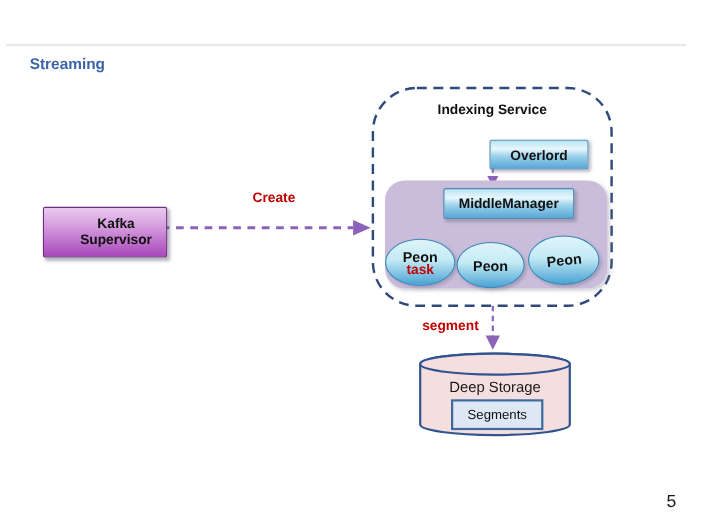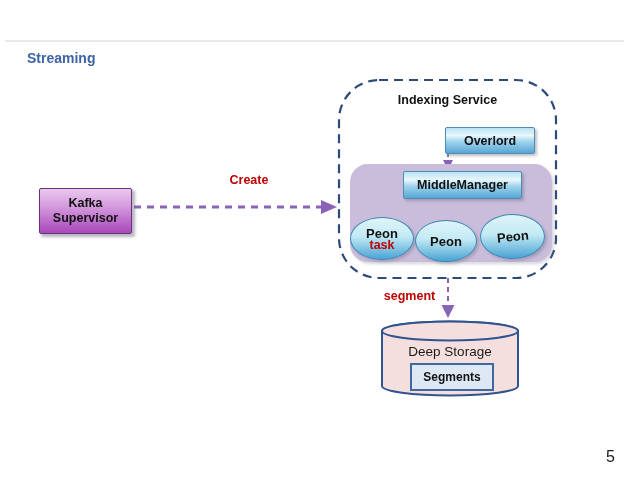--- a/index.html
+++ b/index.html
@@ -13,21 +13,21 @@
   .title{left:27px;top:13px;font-size:15.5px;font-weight:bold;color:#141414;letter-spacing:.1px;}
   .divider{left:5px;top:40px;width:619px;height:2px;background:#e9e9e9;}
   .subtitle{left:27px;top:50px;font-size:14px;font-weight:bold;color:#3c64a6;}
 
   
   .kafka-box{
     left:39px;top:188px;width:91px;height:44px;border:1px solid #6e2f7e;border-radius:2px;
     background:linear-gradient(180deg,#e9c9ee 0%,#d49add 40%,#a848bb 100%);
     box-shadow:2.5px 2.5px 3px rgba(110,110,130,.5);
     display:flex;flex-direction:column;align-items:center;justify-content:center;
-    font-size:12.5px;font-weight:bold;color:#111;line-height:15px;text-align:center;
+    font-size:12.5px;font-weight:bold;color:#111;line-height:15px;text-align:center;padding-left:20px;
   }
 
   
   .red-label{color:#c00000;font-weight:bold;font-size:12.5px;line-height:14px;text-align:center;}
   .create-task{left:179px;top:173px;width:140px;}
   .segment-label{left:377px;top:289px;width:65px;}
 
   
   .ix-title{left:339px;top:93px;width:217px;text-align:center;font-size:12.5px;font-weight:bold;color:#111;}
 
@@ -59,21 +59,21 @@
   .peon1{left:350px;top:217px;width:62px;height:41px;}
   .peon2{left:415px;top:220px;width:60px;height:40px;}
   .peon3{left:480px;top:214px;width:63px;height:43px;}
   .peon3 .peon-text{transform:rotate(-6deg);}
   .task-label{color:#c00000;font-size:12.5px;line-height:11px;font-weight:bold;}
 
   
   .ds-label{left:382px;top:344px;width:136px;text-align:center;font-size:13.5px;color:#1a1a1a;}
   .segments-box{
     left:410px;top:363px;width:80px;height:24px;background:#dde8f4;border:2px solid #4068a0;
-    display:flex;align-items:center;justify-content:center;font-size:12px;font-weight:bold;color:#111;
+    display:flex;align-items:center;justify-content:center;font-size:12px;font-weight:normal;color:#111;
   }
 
   .page-number{left:606px;top:448px;font-size:16px;color:#1a1a1a;}
 
   svg.layer{left:0;top:0;pointer-events:none;}
 </style>
 </head>
 <body>
 
 <div class="slide">

